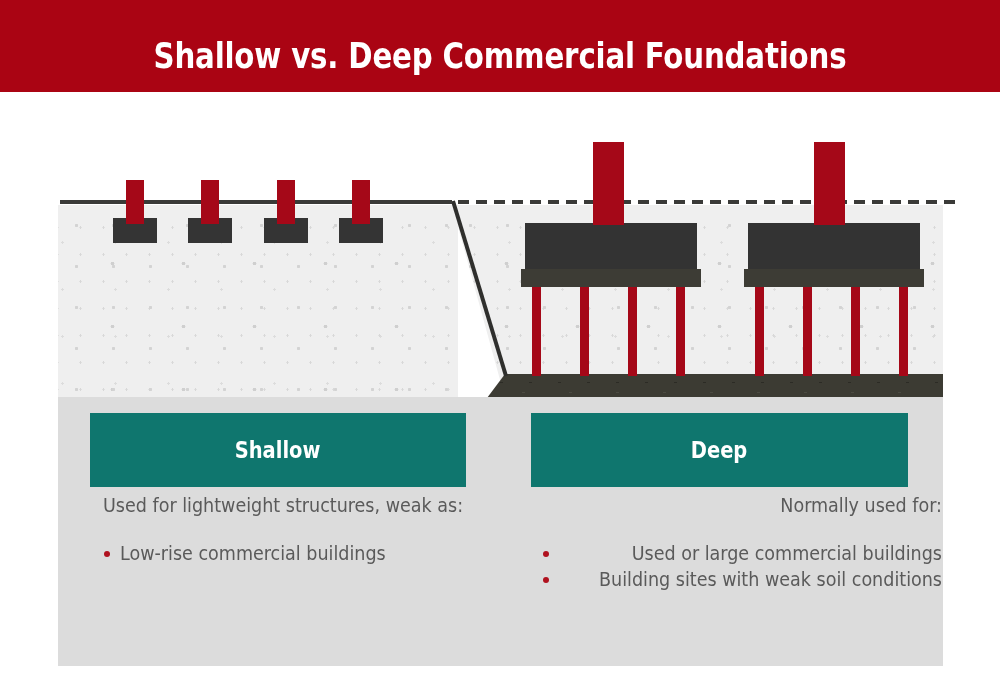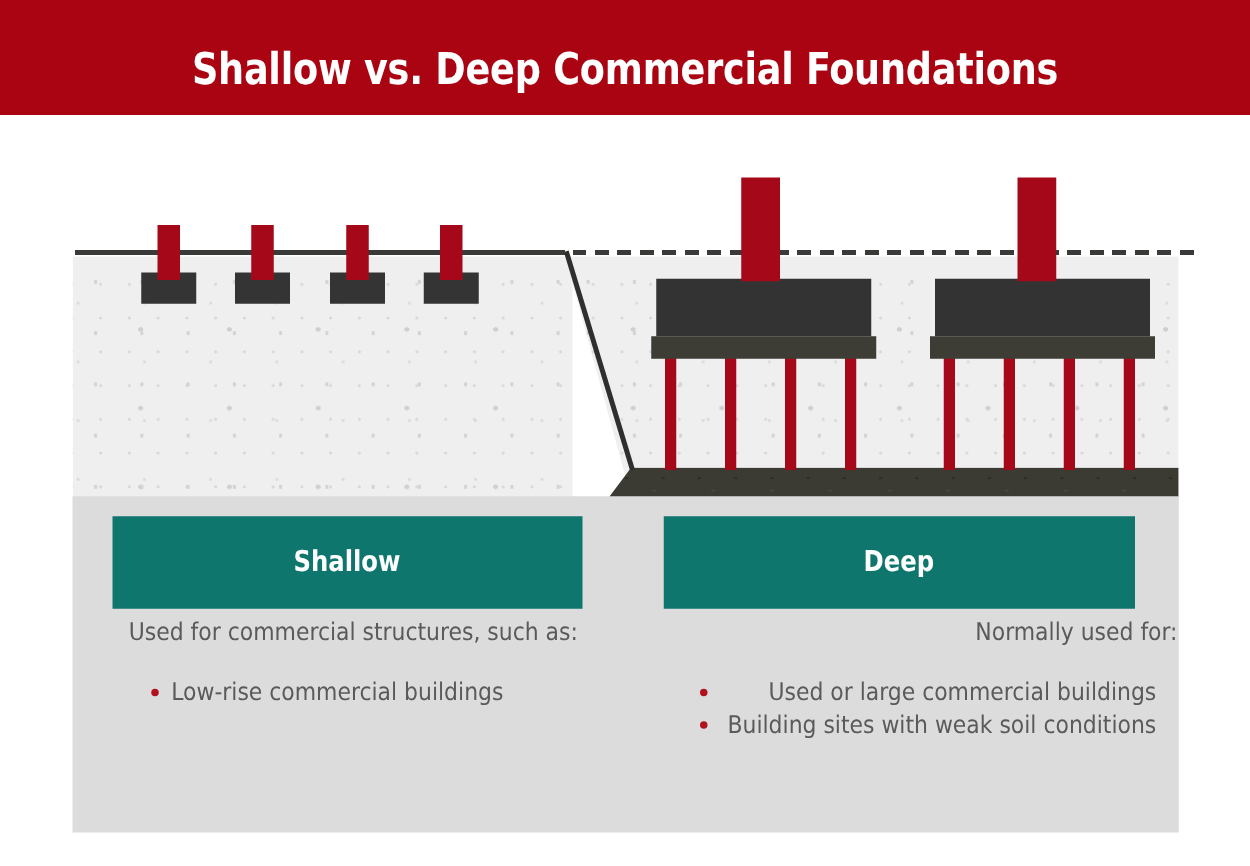--- a/index.html
+++ b/index.html
@@ -206,21 +206,21 @@
     line-height: 26px;
   }
   #text-col-shallow { left: 45px;  width: 365px; }
   #text-col-deep    { left: 484px; width: 400px; text-align: right; }
 
   .intro-text {
     margin: 0 0 22px 0;
   }
   .bullet-list {
     list-style: none;
-    margin: 17px;
+    margin: 0;
     padding: 0;
   }
   .bullet-list li {
     position: relative;
     padding-left: 17px;
     margin-bottom: 0px;
   }
   .bullet-list li .dot {
     position: absolute;
     left: 1px;
@@ -285,21 +285,21 @@
 
     <div class="label-bar" id="label-bar-shallow">
       <span>Shallow</span>
     </div>
 
     <div class="label-bar" id="label-bar-deep">
       <span>Deep</span>
     </div>
 
     <div class="text-col" id="text-col-shallow">
-      <p class="intro-text">Used for commercial structures, such as:</p>
+      <p class="intro-text">Used for lightweight structures, weak as:</p>
       <ul class="bullet-list">
         <li>
           <span class="dot"></span>
           <span>Low-rise commercial buildings</span>
         </li>
       </ul>
     </div>
 
     <div class="text-col" id="text-col-deep">
       <p class="intro-text">Normally used for:</p>

